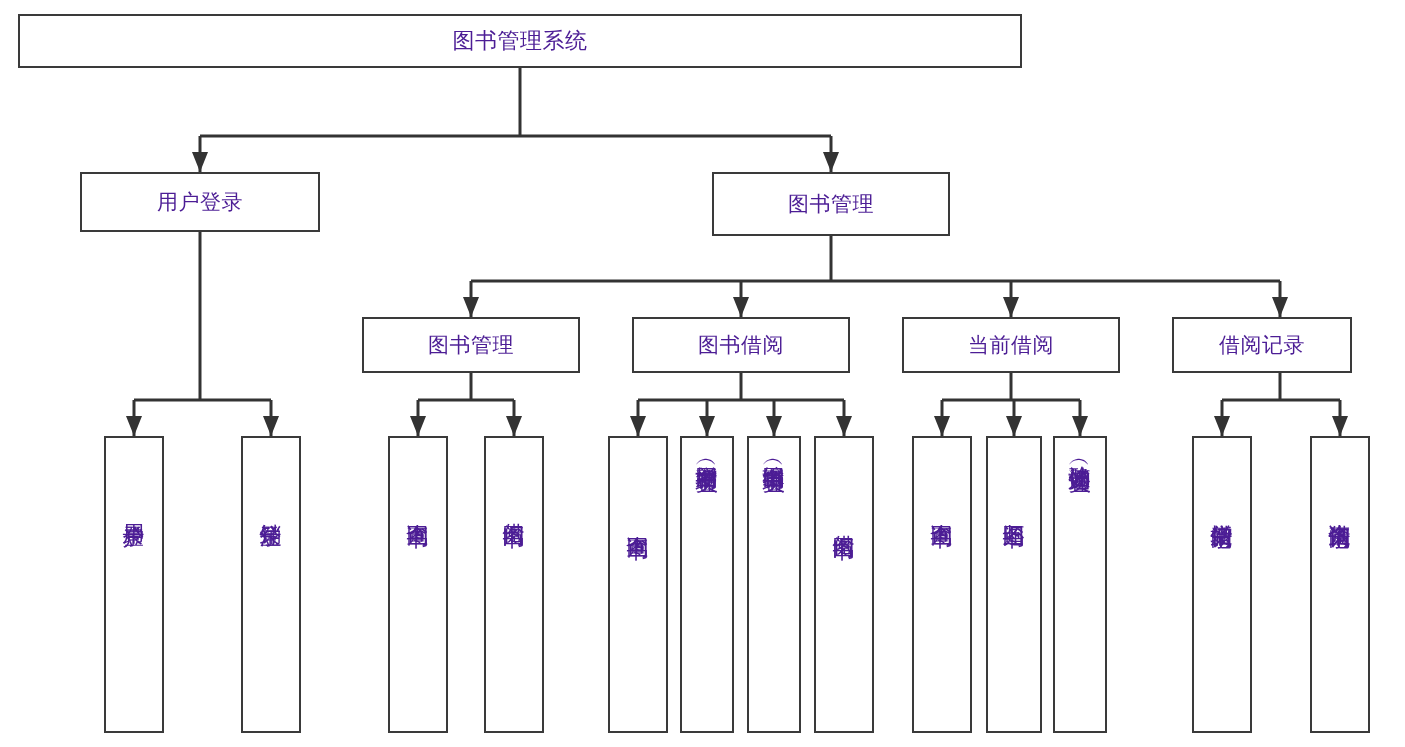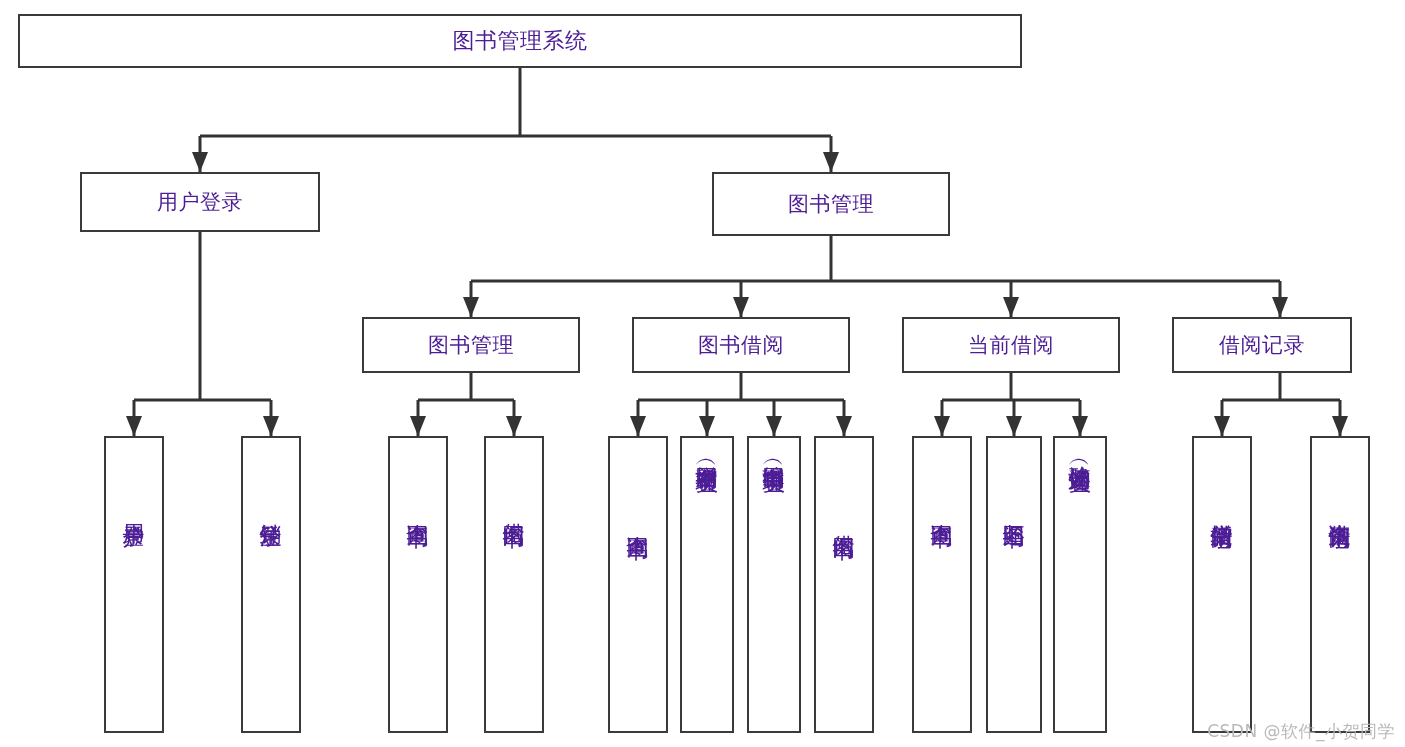--- a/index.html
+++ b/index.html
@@ -193,14 +193,13 @@
       <div class="node vertical high" style="left: 1053px; top: 436px; width: 54px; height: 297px;">
         <span class="label">确认归还（管理员）</span>
       </div>
       <div class="node vertical mid" style="left: 1192px; top: 436px; width: 60px; height: 297px;">
         <span class="label">新增借阅记录</span>
       </div>
       <div class="node vertical mid" style="left: 1310px; top: 436px; width: 60px; height: 297px;">
         <span class="label">查询借阅记录</span>
       </div>
     </div>
-  <div id="watermark">CSDN @软件_小贺同学</div>
 </div>
 
 </body></html>

